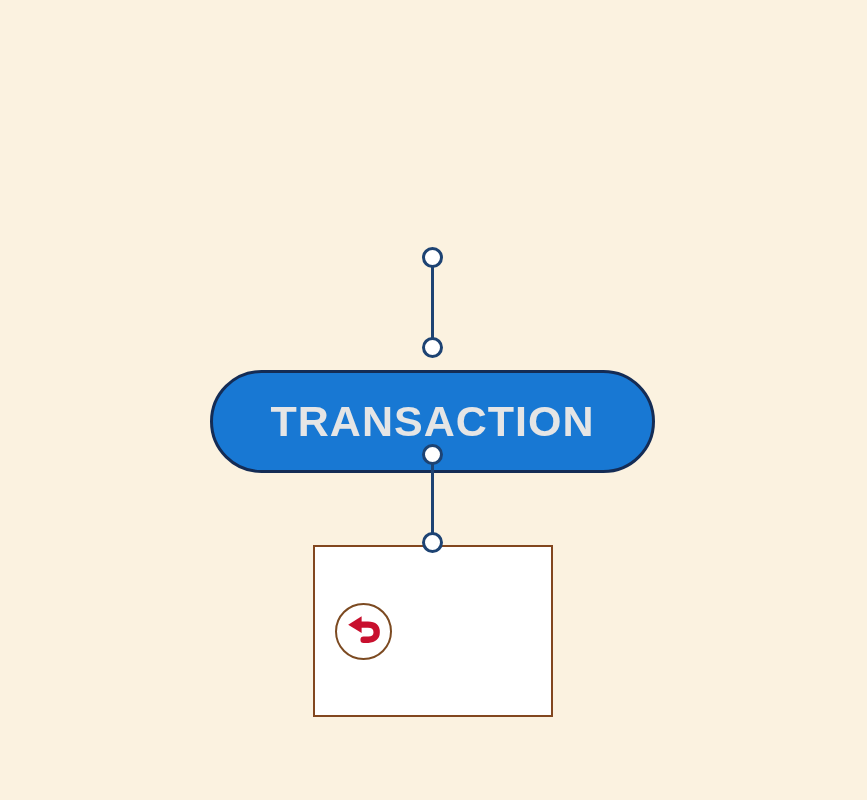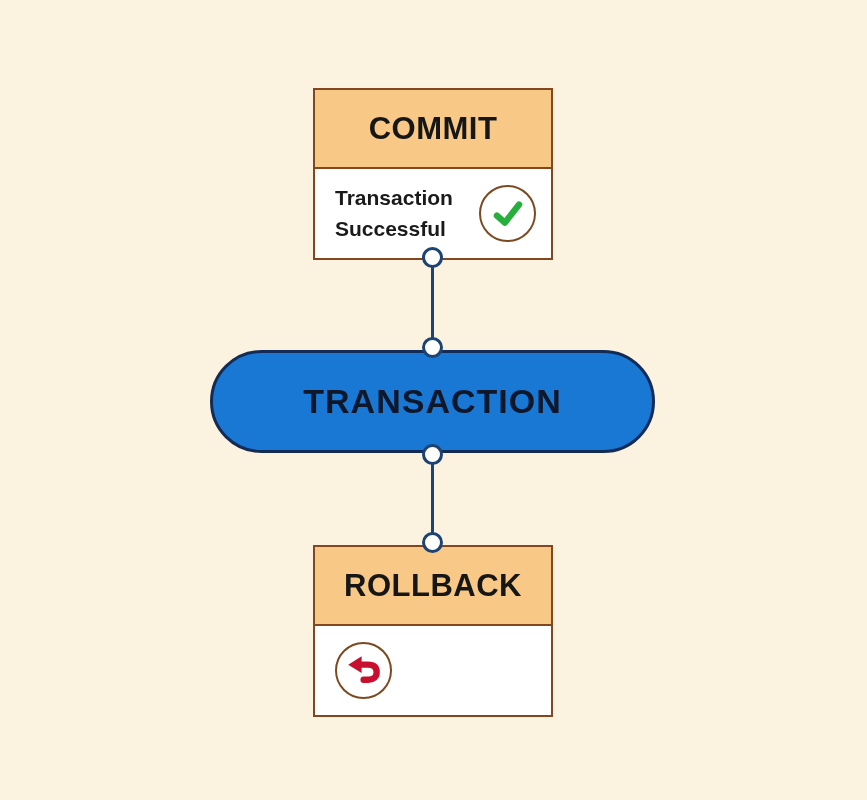--- a/index.html
+++ b/index.html
@@ -62,32 +62,32 @@
     align-items: center;
     justify-content: center;
     background: #FFFFFF;
     flex: 0 0 auto;
   }
 
   
   .pill {
     position: absolute;
     left: 210px;
-    top: 350px;
+    top: 370px;
     width: 445px;
     height: 103px;
     background: #1878D3;
     border: 3px solid #142C55;
     border-radius: 52px;
     display: flex;
     align-items: center;
     justify-content: center;
-    font-size: 34px;
+    font-size: 43px;
     font-weight: bold;
-    color: #0f172a;
+    color: #e5e5e5;
     letter-spacing: 1px;
   }
 
   
   .edge {
     position: absolute;
     left: 431px;
     width: 3px;
     background: #1D4373;
   }
@@ -106,44 +106,32 @@
   .port.p1 { top: 247px; }
   .port.p2 { top: 337px; }
   .port.p3 { top: 444px; }
   .port.p4 { top: 532px; }
 </style>
 </head>
 <body>
 
 <div class="canvas">
 
-  <div class="node commit">
-    <div class="node-header">COMMIT</div>
-    <div class="node-body">
-      <div class="node-desc">Transaction Successful</div>
-      <div class="icon-ring">
-        <svg width="38" height="38" viewBox="0 0 48 48" aria-hidden="true">
-          <polyline points="10,26 20,35 38,12" fill="none" stroke="#27AE3C" stroke-width="8" stroke-linecap="round" stroke-linejoin="round"></polyline>
-        </svg>
-      </div>
-    </div>
-  </div>
 
   <div class="edge top"></div>
   <div class="port p1"></div>
   <div class="port p2"></div>
 
   <div class="pill">TRANSACTION</div>
 
   <div class="edge bottom"></div>
   <div class="port p3"></div>
   <div class="port p4"></div>
 
   <div class="node rollback">
-    <div class="node-header">ROLLBACK</div>
     <div class="node-body">
       <div class="icon-ring">
         <svg width="38" height="38" viewBox="0 0 48 48" aria-hidden="true">
           <path d="M 19 16 H 29 C 37 16 40 20 40 25.5 C 40 31 36.5 35 29.5 35 H 23.5" fill="none" stroke="#C8102E" stroke-width="8" stroke-linecap="round" stroke-linejoin="round"></path>
           <polygon points="4,16 21,5.5 21,26.5" fill="#C8102E"></polygon>
         </svg>
       </div>
     </div>
   </div>
 

